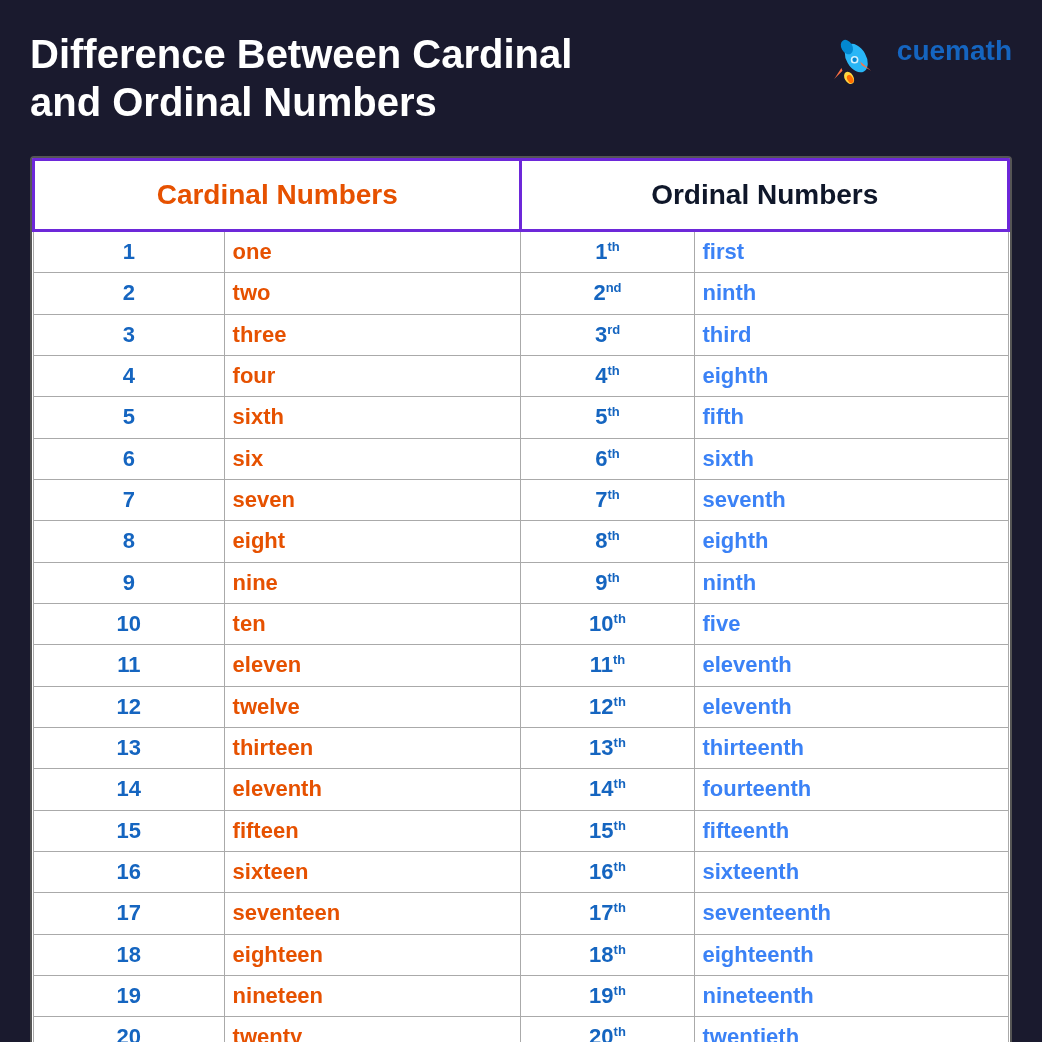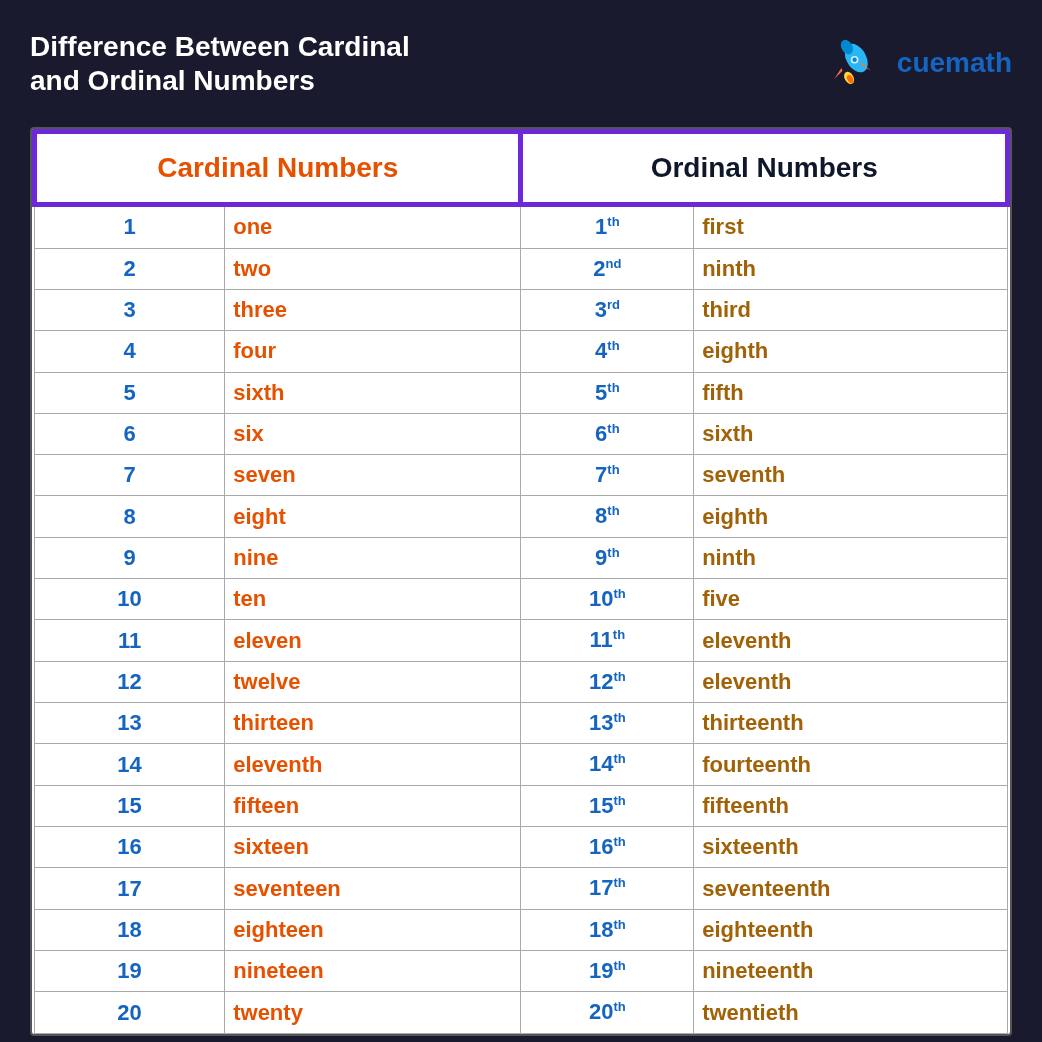--- a/index.html
+++ b/index.html
@@ -12,28 +12,28 @@
     }
     .header {
       display: flex;
       justify-content: space-between;
       align-items: flex-start;
       margin-bottom: 30px;
       padding: 10px 10px 0 10px;
     }
     .title {
       color: #ffffff;
-      font-size: 28px;
+      font-size: 40px;
       font-weight: bold;
       line-height: 1.2;
       max-width: 580px;
     }
     .logo-container {
       display: flex;
-      align-items: center;
+      align-items: flex-start;
       gap: 16px;
       margin-top: 5px;
     }
     .logo-text {
       color: #1565c0;
       font-size: 28px;
       font-weight: bold;
     }
     .rocket-svg {
       width: 55px;
@@ -47,21 +47,21 @@
     }
     table {
       width: 100%;
       border-collapse: collapse;
       background: #ffffff;
     }
     .header-row th {
       padding: 18px 10px;
       font-size: 28px;
       font-weight: bold;
-      border: 5px solid #6d28d9;
+      border: 3px solid #6d28d9;
     }
     .cardinal-header {
       color: #e65100;
       text-align: center;
       width: 50%;
     }
     .ordinal-header {
       color: #0f172a;
       text-align: center;
       width: 50%;
@@ -89,21 +89,21 @@
       color: #1565c0;
       font-weight: bold;
       text-align: center;
       width: 80px;
     }
     .ord-num-cell sup {
       font-size: 13px;
       margin-top: 28px;
     }
     .ord-word-cell {
-      color: #a16207;
+      color: #3b82f6;
       font-weight: bold;
       padding-left: 20px;
     }
   </style>
 </head>
 <body>
 
 <div class="header">
   <div class="title">
     <span>Difference Between Cardinal</span><br>

